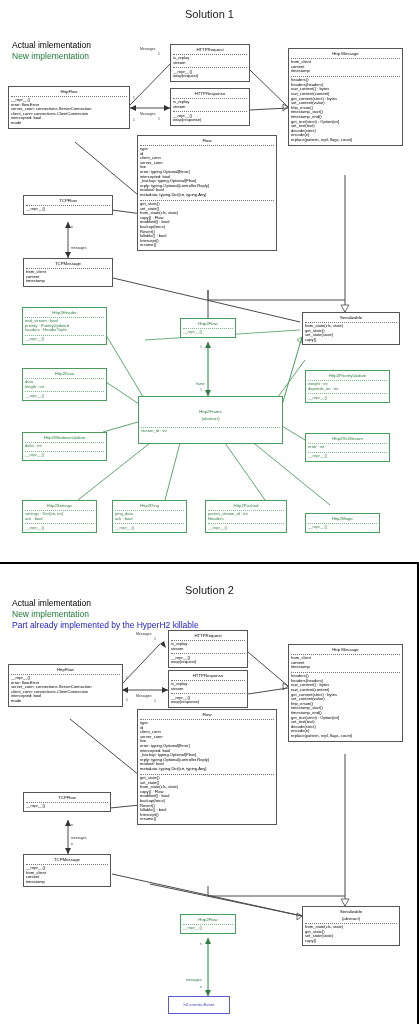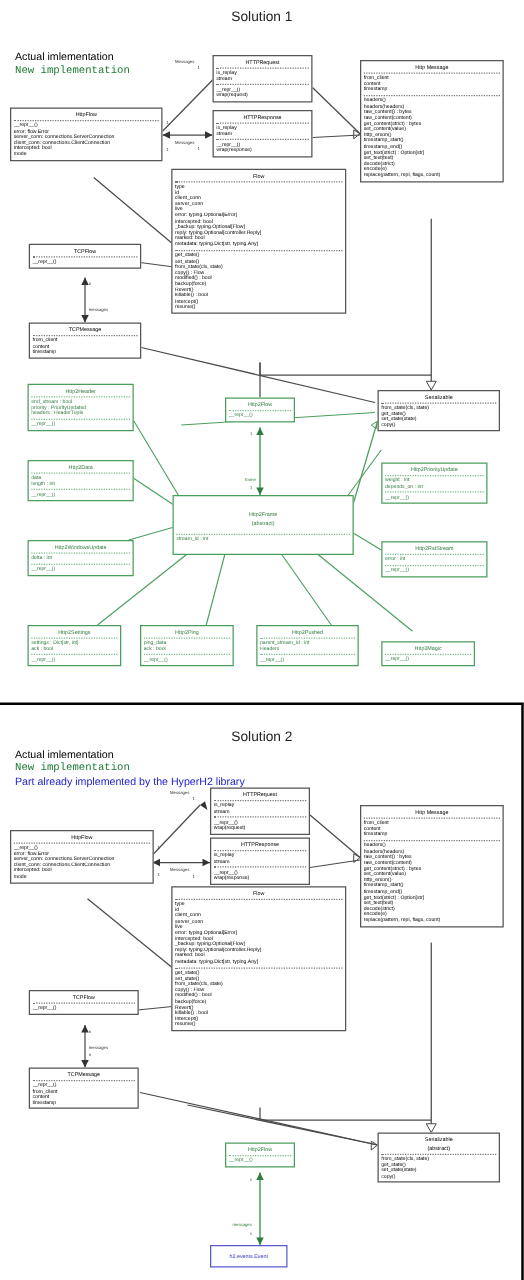--- a/index.html
+++ b/index.html
@@ -7,21 +7,21 @@
        font-family:"Liberation Sans","DejaVu Sans",sans-serif;color:#000;}
   .panel{position:absolute;left:0;width:419px;overflow:hidden;}
   #sol1{top:0;height:572px;}
   #sol2{top:564px;height:460px;}
   .divider{position:absolute;left:0;top:562px;width:419px;height:2px;background:#000;}
   .rdiv{position:absolute;right:0;top:564px;width:2px;height:460px;background:#000;}
 
   .title{position:absolute;width:100%;text-align:center;font-size:11px;color:#222;}
   .legend{position:absolute;font-size:8.5px;line-height:10.5px;white-space:nowrap;}
   .lg-black{color:#000;}
-  .lg-green{color:#1d7a33;font-family:Liberation Mono, monospace;}
+  .lg-green{color:#1d7a33;}
   .lg-blue{color:#2222cc;}
 
   
   .box{position:absolute;box-sizing:border-box;background:#fff;border:1px solid #555;
        font-size:4.1px;line-height:4.6px;z-index:5;}
   .box.green{border-color:#4a9e5c;color:#2f7d3f;}
   .box.blue{border-color:#5a5ad0;color:#3a3ac0;}
   .box .bx-name{text-align:center;padding:2px 2px 1.5px 2px;font-size:4.3px;line-height:5px;}
   .box .sep{height:0;border-top:1px dotted #777;margin:0 2px;}
   .box.green .sep{border-top-color:#7bbd89;}
@@ -366,21 +366,21 @@
 
 <div class="divider"></div>
 <div class="rdiv"></div>
 
 <div class="panel" id="sol2">
 
   <div class="title" style="top:8px;margin-top:12px;">Solution 2</div>
 
   <div class="legend lg-black" style="left:12px;top:34px;">Actual imlementation</div>
   <div class="legend lg-green" style="left:12px;top:45px;">New implementation</div>
-  <div class="legend lg-blue" style="left:12px;top:56px;">Part already implemented by the HyperH2 library</div>
+  <div class="legend lg-blue" style="left:12px;top:56px;">Part already implemented by the HyperH2 killable</div>
 
   <svg class="ov" style="height:460px;">
     <line x1="122" y1="120" x2="160" y2="80" stroke="#4a4a4a" stroke-width="1"></line>
     <polygon points="160,80 166,84 164,77" fill="#333"></polygon>
     <line x1="122" y1="126" x2="168" y2="126" stroke="#4a4a4a" stroke-width="1"></line>
     <polygon points="168,126 162,123 162,129" fill="#333"></polygon>
     <polygon points="122,126 128,123 128,129" fill="#333"></polygon>
     <line x1="248" y1="88" x2="288" y2="122" stroke="#4a4a4a" stroke-width="1"></line>
     <line x1="248" y1="130" x2="288" y2="124" stroke="#4a4a4a" stroke-width="1"></line>
     <polygon points="288,122 283,119 283,126" fill="none" stroke="#4a4a4a" stroke-width="0.8"></polygon>

